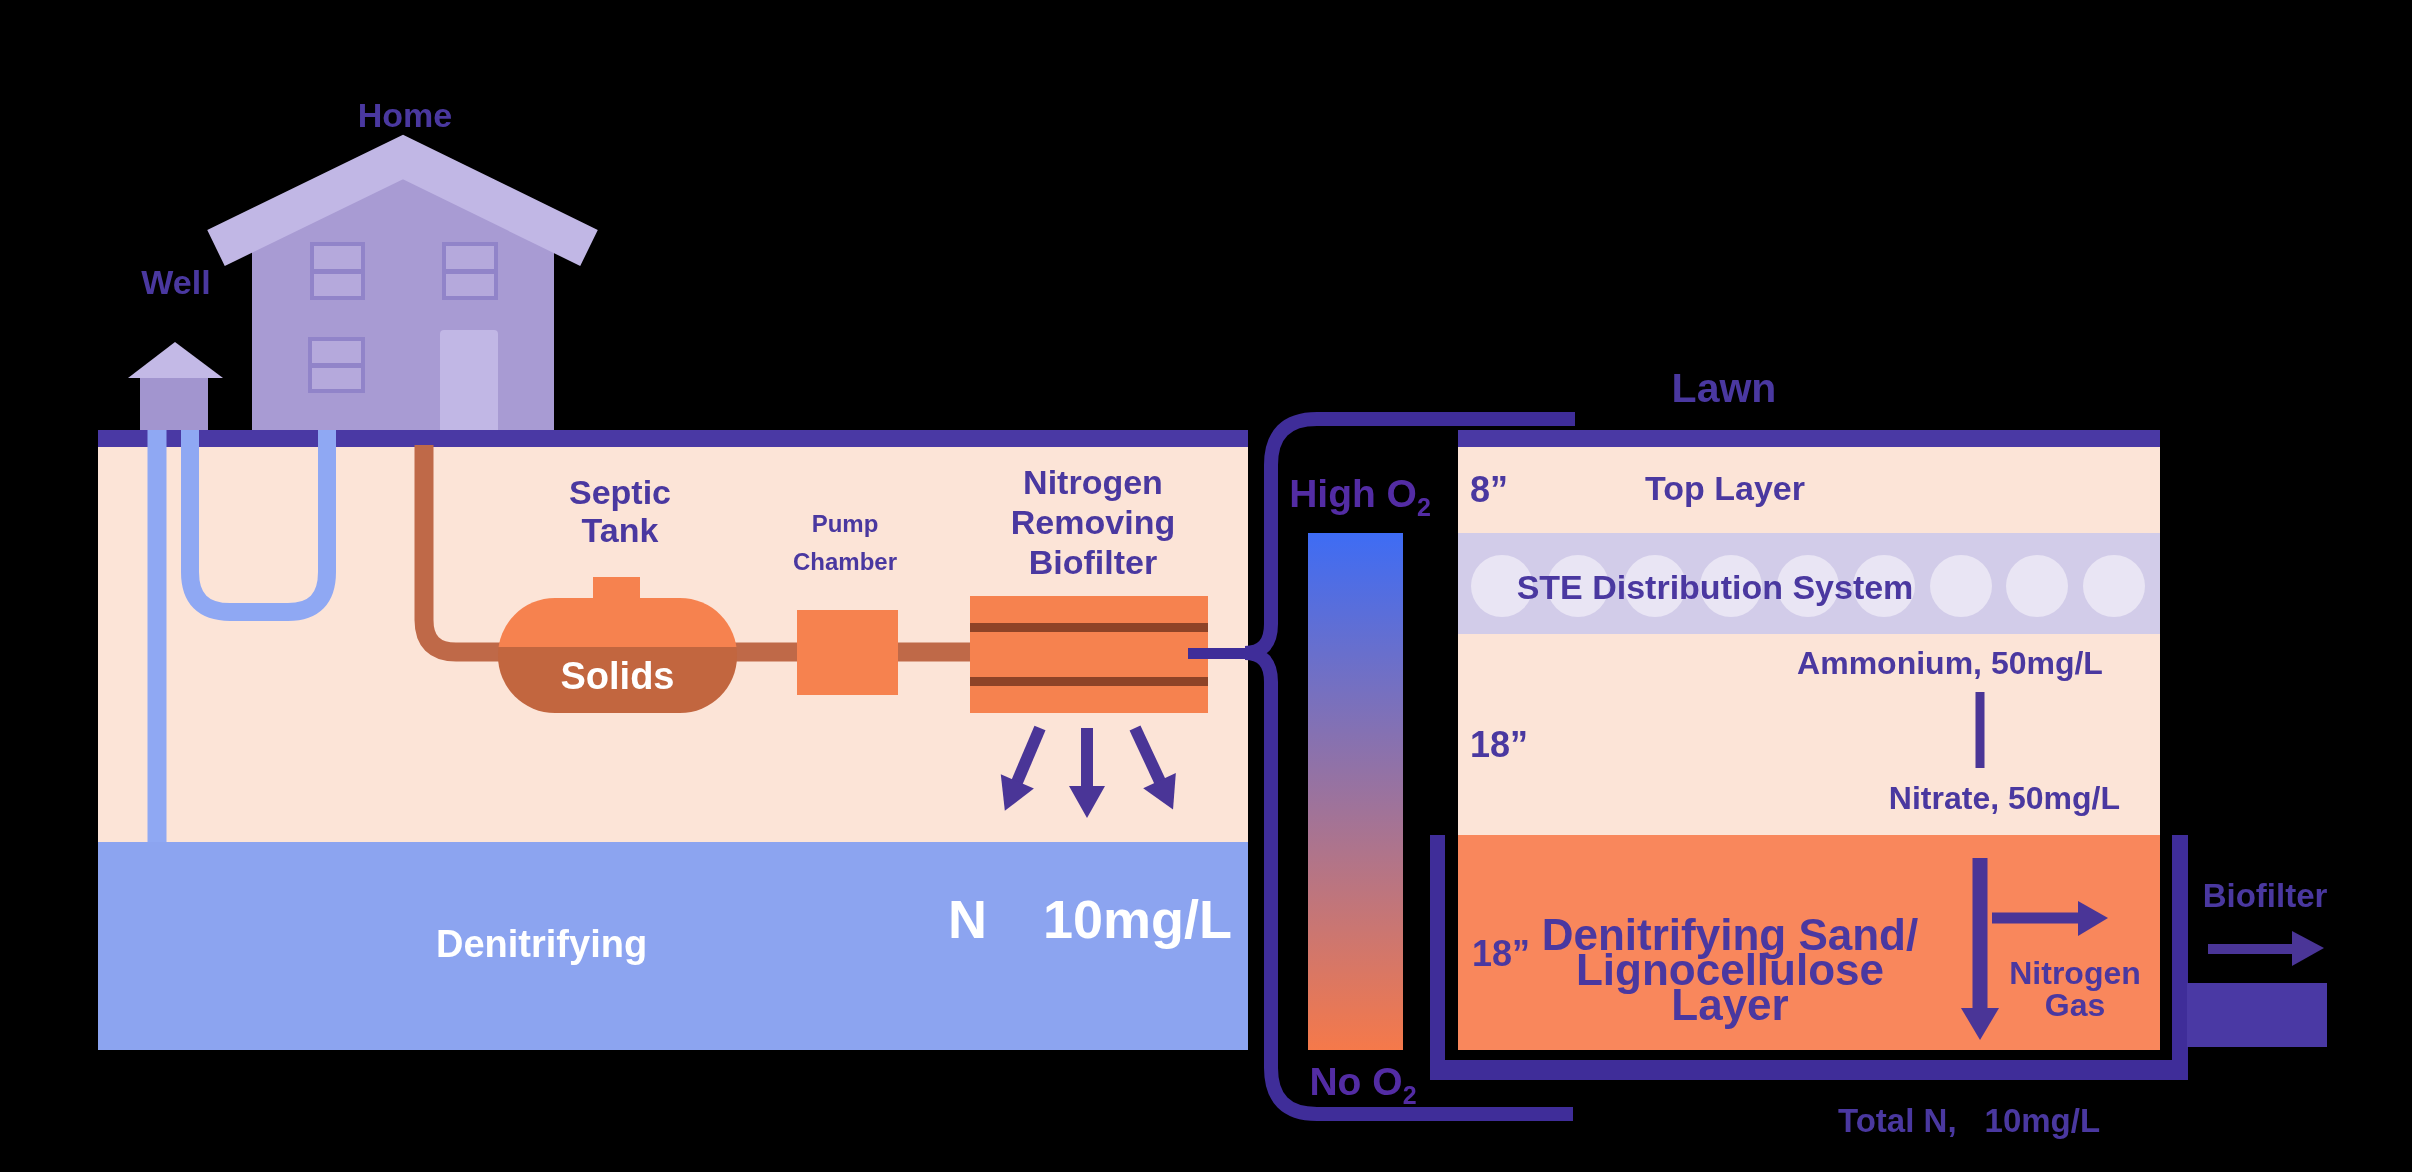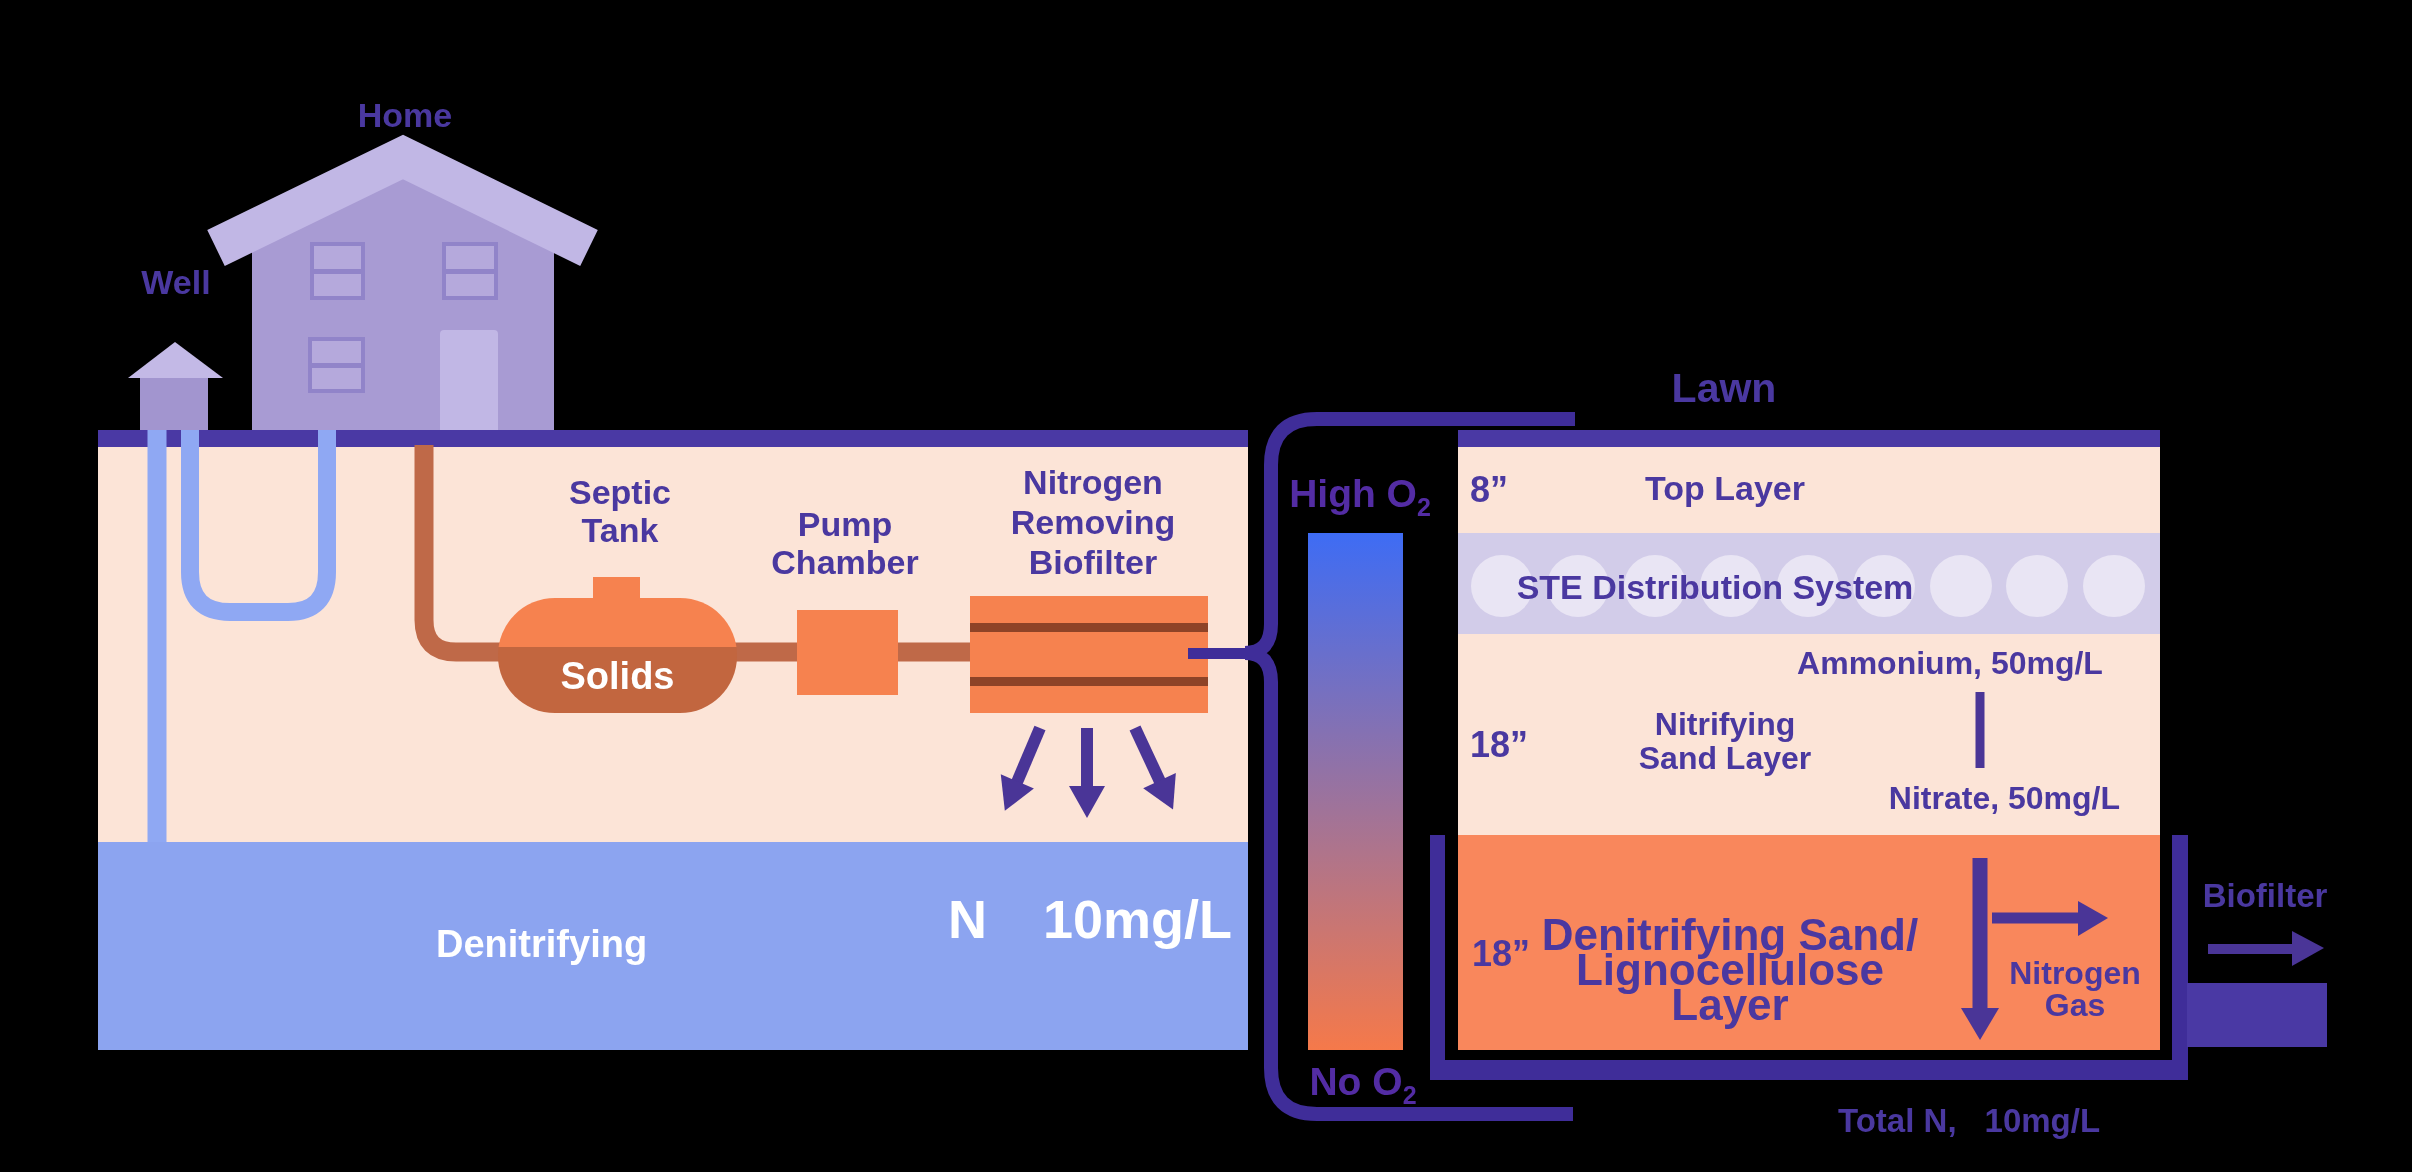--- a/index.html
+++ b/index.html
@@ -153,21 +153,21 @@
     </g>
   </svg>
 
   <div class="abs label" style="left:305px;top:96px;width:200px;font-size:34px;">Home</div>
   <div class="abs label" style="left:76px;top:263px;width:200px;font-size:34px;">Well</div>
 
   <div class="abs label" style="left:520px;top:473px;width:200px;font-size:34px;line-height:38px;">
     <div>Septic</div>
     <div>Tank</div>
   </div>
-  <div class="abs label" style="left:745px;top:505px;width:200px;font-size:34px;line-height:38px;">
+  <div class="abs label" style="left:745px;top:505px;width:200px;font-size:24px;line-height:38px;">
     <div>Pump</div>
     <div>Chamber</div>
   </div>
   <div class="abs label" style="left:983px;top:462px;width:220px;font-size:34px;line-height:40px;">
     <div>Nitrogen</div>
     <div>Removing</div>
     <div>Biofilter</div>
   </div>
 
   <div class="abs label" style="left:436px;top:923px;width:200px;font-size:38px;color:#fff;">Denitrifying</div>
@@ -178,24 +178,20 @@
   <div class="abs label o2label" style="left:1283px;top:1060px;width:160px;"><span>No O</span><sub>2</sub></div>
 
   <div class="abs label" style="left:1624px;top:366px;width:200px;font-size:41px;">Lawn</div>
 
   <div class="abs depth" style="left:1470px;top:469px;">8”</div>
   <div class="abs label" style="left:1575px;top:469px;width:300px;font-size:34px;">Top Layer</div>
 
   <div class="abs label" style="left:1480px;top:568px;width:470px;font-size:34px;z-index:3;">STE Distribution System</div>
 
   <div class="abs depth" style="left:1470px;top:724px;">18”</div>
-  <div class="abs label" style="left:1610px;top:707px;width:230px;font-size:32px;line-height:34px;">
-    <div>Nitrifying</div>
-    <div>Sand Layer</div>
-  </div>
   <div class="abs label" style="left:1750px;top:646px;width:400px;font-size:32px;text-align:center;">Ammonium, 50mg/L</div>
   <div class="abs label" style="left:1720px;top:781px;width:400px;font-size:32px;text-align:right;">Nitrate, 50mg/L</div>
 
   <div class="abs depth" style="left:1472px;top:933px;">18”</div>
   <div class="abs label" style="left:1535px;top:917px;width:390px;font-size:44px;line-height:35px;">
     <div>Denitrifying Sand/</div>
     <div>Lignocellulose Layer</div>
   </div>
   <div class="abs label" style="left:1990px;top:957px;width:170px;font-size:32px;line-height:32px;">
     <div>Nitrogen</div>

